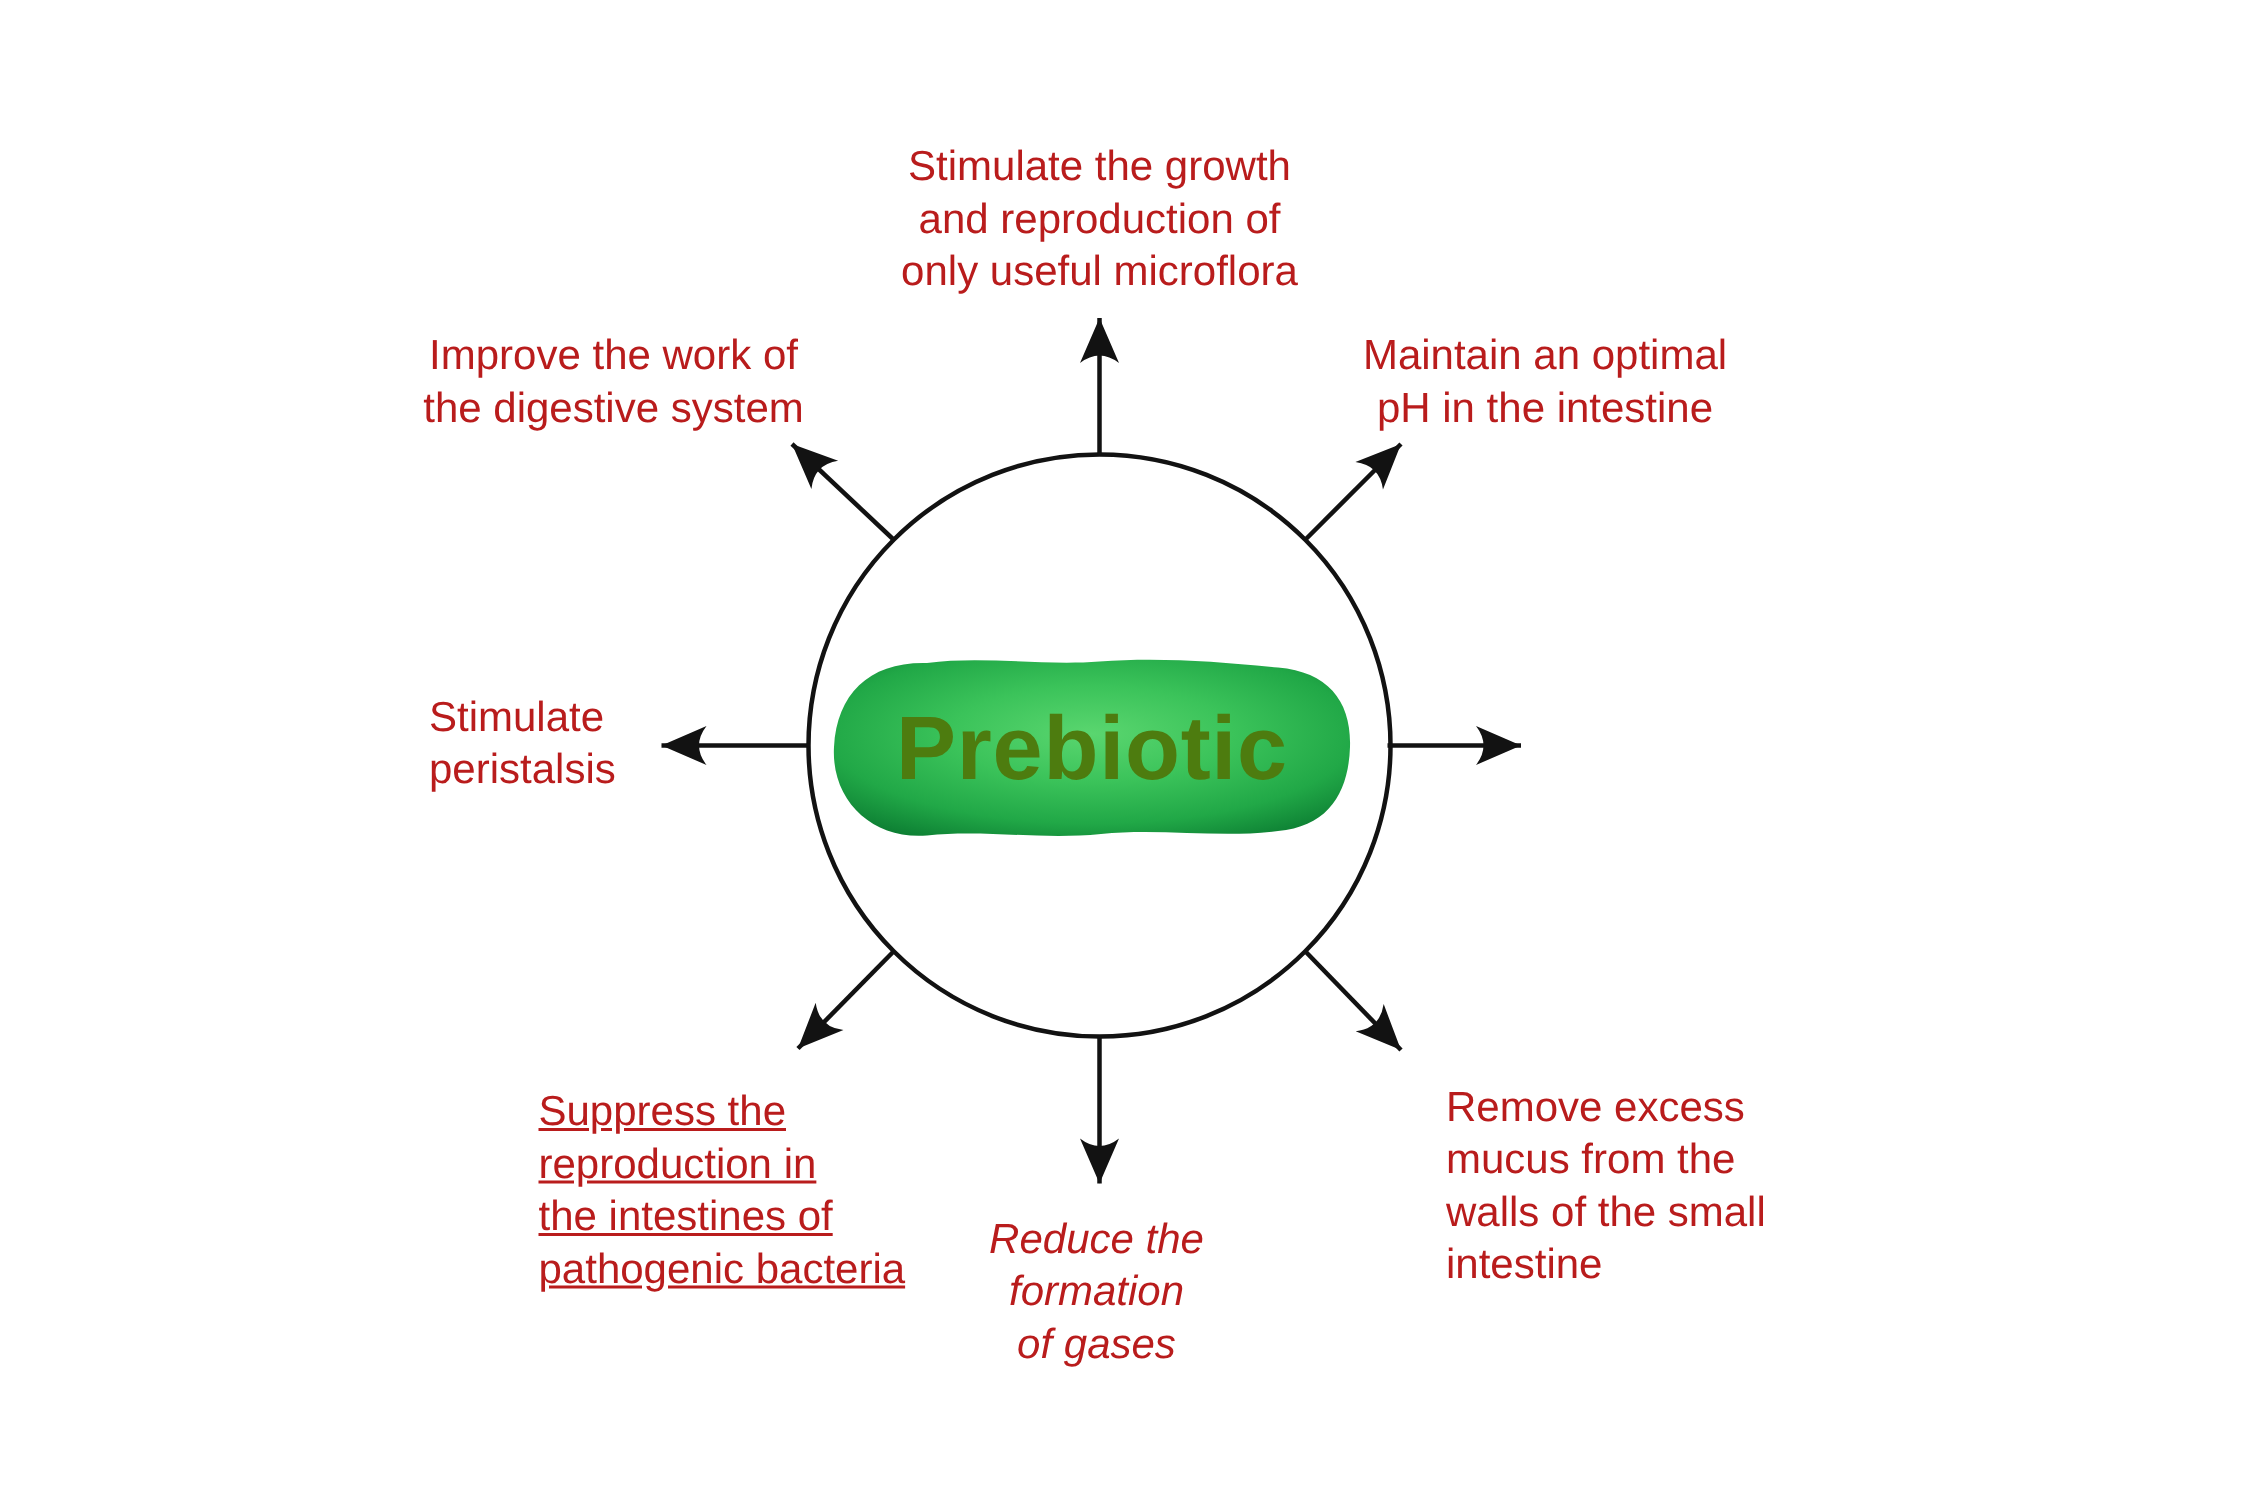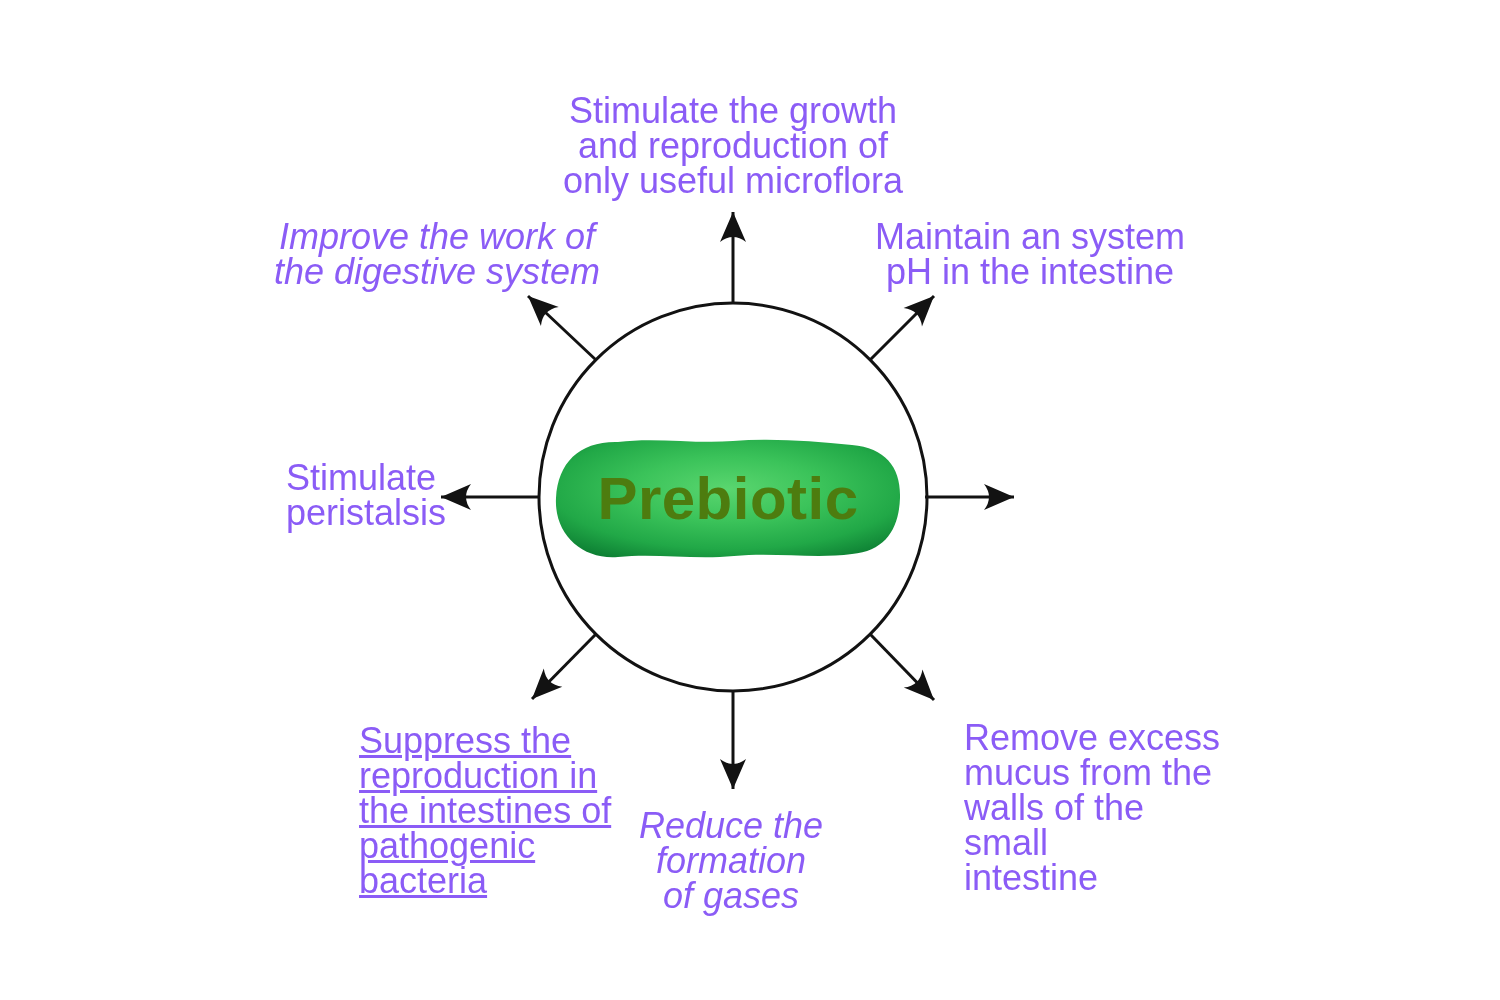--- a/index.html
+++ b/index.html
@@ -17,24 +17,24 @@
     overflow: hidden;
   }
   .diagram-svg {
     position: absolute;
     inset: 0;
     width: 1500px;
     height: 1000px;
   }
   .benefit-label {
     position: absolute;
-    font-size: 36px;
+    font-size: 28px;
     line-height: 35px;
     white-space: pre-line;
-    color: #8b5cf6;
+    color: #b91c1c;
   }
   .align-center { text-align: center; }
   .align-left   { text-align: left; }
   .center-label {
     position: absolute;
     left: 553px;
     top: 436px;
     width: 350px;
     height: 124px;
     display: flex;
@@ -87,24 +87,24 @@
              C 694 560, 656 553, 618 557
              C 582 560, 554 534, 556 498 Z"></path>
   </svg>
 
   <div class="center-label">Prebiotic</div>
 
   <div class="benefit-label align-center" style="left:558px; top:93px;  width:350px;">Stimulate the growth
 and reproduction of
 only useful microflora</div>
 
-  <div class="benefit-label align-center" style="left:272px; top:219px; width:330px;font-style:italic;">Improve the work of
+  <div class="benefit-label align-center" style="left:244px; top:219px; width:330px;">Improve the work of
 the digestive system</div>
 
-  <div class="benefit-label align-center" style="left:865px; top:219px; width:330px;">Maintain an system
+  <div class="benefit-label align-center" style="left:865px; top:219px; width:330px;">Maintain an optimal
 pH in the intestine</div>
 
   <div class="benefit-label align-left" style="left:286px; top:460px; width:220px;">Stimulate
 peristalsis</div>
 
 
   <div class="benefit-label align-left" style="left:359px; top:723px; width:290px;text-decoration:underline;">Suppress the
 reproduction in
 the intestines of
 pathogenic bacteria</div>

